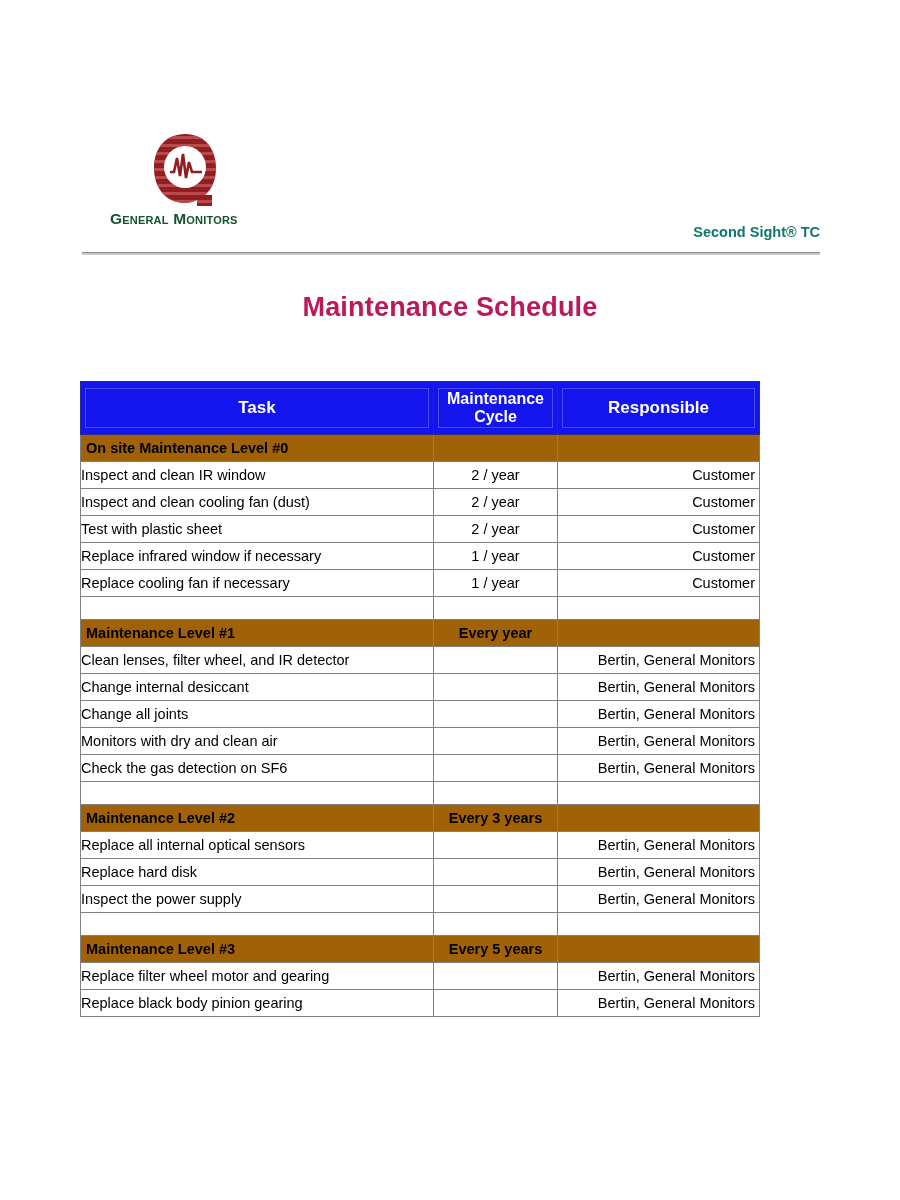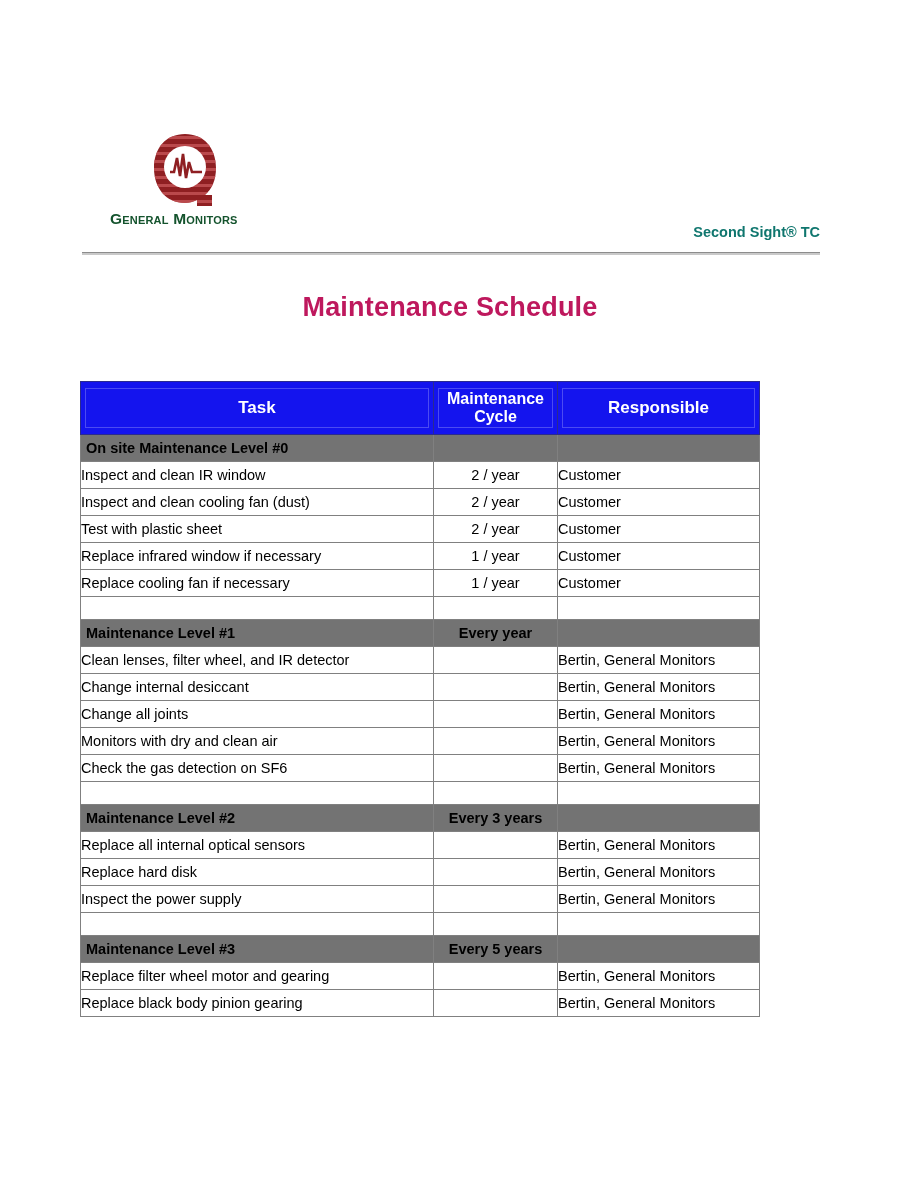--- a/index.html
+++ b/index.html
@@ -143,42 +143,42 @@
     position: relative;
     z-index: 2;
     display: block;
     line-height: 1.12;
     padding: 0 4px;
   }
   tr.hdr th.th-cycle .htxt { font-size: 16px; }
 
   
   tr.section td {
-    background: #737373;
+    background: #a16207;
     height: 26px;
     font-weight: bold;
     font-size: 14.5px;
   }
   tr.section td.t-task {
     text-align: left;
     padding-left: 5px;
   }
   tr.section td.t-cycle {
     text-align: center;
   }
 
   
   tr.data td {
     background: #ffffff;
     height: 26px;
     font-size: 14.5px;
   }
   td.t-task { text-align: left; padding-left: 5px; }
   td.t-cycle { text-align: center; }
-  td.t-resp { text-align: left; }
+  td.t-resp { text-align: right; }
 
   tr.data td.t-resp { padding-right: 4px; }
 
   
   tr.spacer td {
     background: #ffffff;
     height: 22px;
   }
 
   .logo-svg { display: block; }

